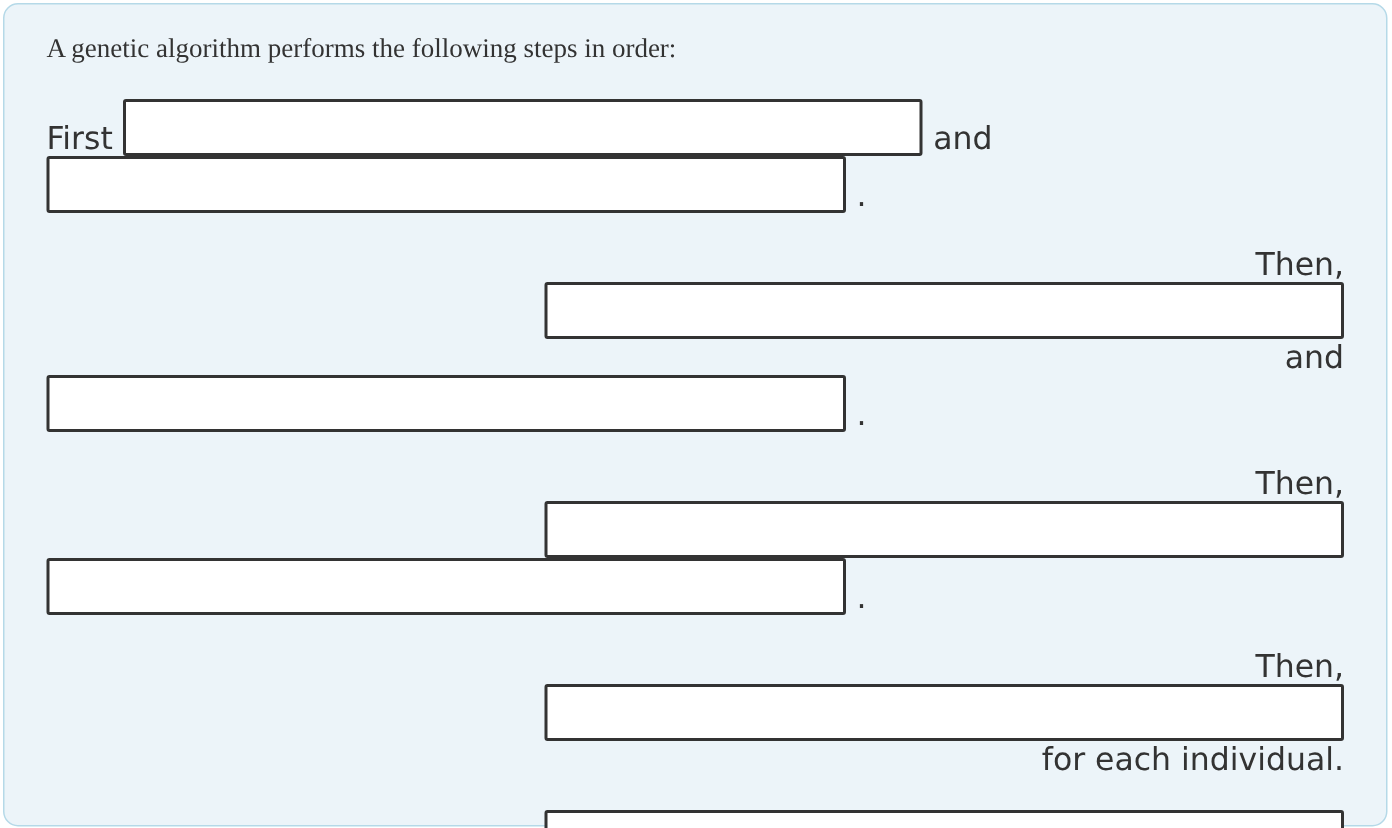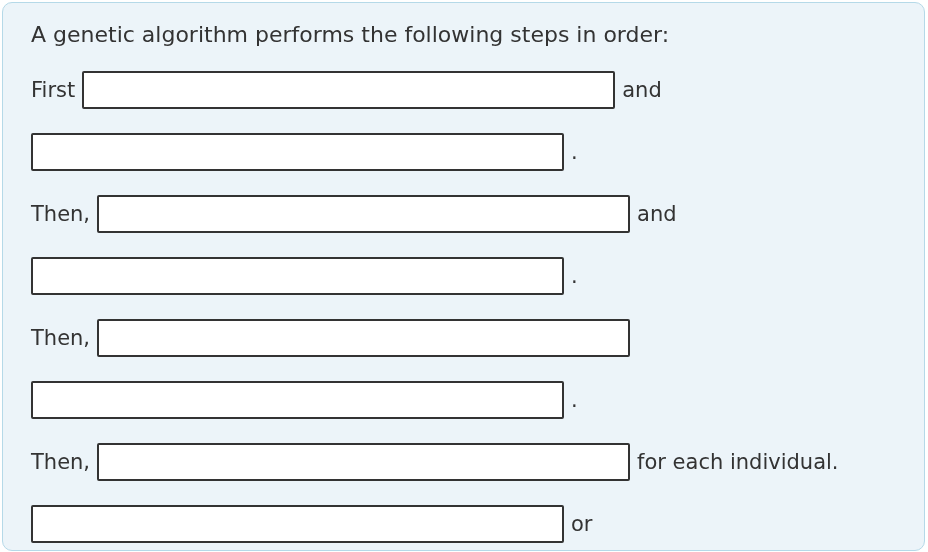--- a/index.html
+++ b/index.html
@@ -17,30 +17,31 @@
     background: #ecf4f9;
     border: 1px solid #b5d9e8;
     border-radius: 10px;
     padding: 18px 28px;
     color: #333333;
     font-size: 21px;
   }
   .prompt {
     margin: 0 0 22px 0;
     line-height: 1.25;
-    font-size: 22px;
+    font-size: 18px;
     color: #333333;
+    font-family: Liberation Serif, serif;
   }
   .row {
     display: flex;
-    align-items: center;
+    align-items: flex-end;
     column-gap: 7px;
-    margin-bottom: 24px;
+    margin-bottom: 0;
   }
-  .row.gap-top { margin-top: 22px; }
+  .row.gap-top { margin-top: 22px; flex-direction: column; }
   .blank {
     box-sizing: border-box;
     width: 533px;
     height: 38px;
     background: #ffffff;
     border: 2px solid #333333;
     border-radius: 2px;
     padding: 0 8px;
     font-family: "DejaVu Sans", sans-serif;
     font-size: 18px;

